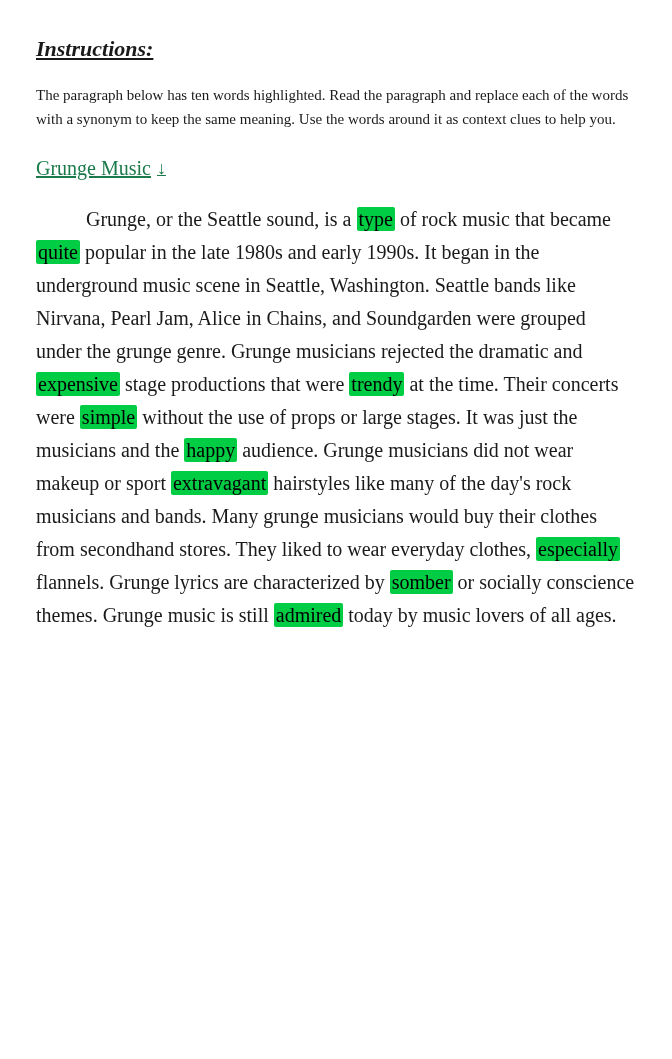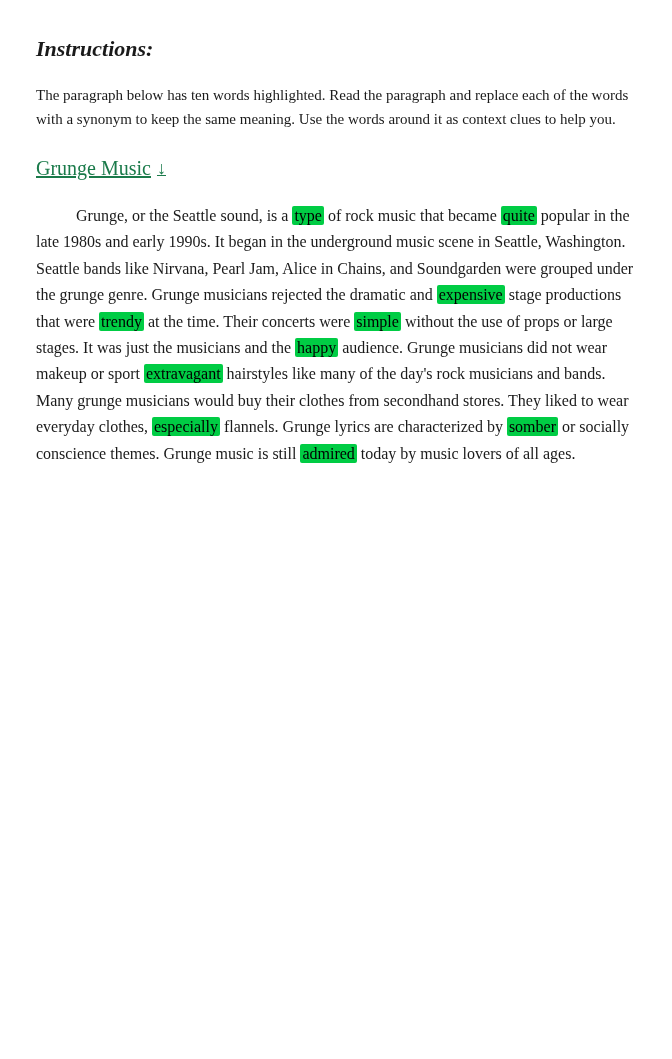--- a/index.html
+++ b/index.html
@@ -18,20 +18,21 @@
       color: #1a1a1a;
       padding: 32px 36px 40px 36px;
     }
 
     .instructions-title {
       font-style: italic;
       font-weight: bold;
       font-size: 22px;
       margin-bottom: 18px;
       color: #1a1a1a;
+      text-decoration: underline;
     }
 
     .instructions-text {
       margin-bottom: 22px;
       font-size: 15px;
       line-height: 1.6;
       color: #1a1a1a;
     }
 
     .title-link {
@@ -43,21 +44,21 @@
       gap: 6px;
       margin-bottom: 20px;
       cursor: pointer;
     }
 
     .title-link .down-arrow {
       font-size: 18px;
     }
 
     .paragraph-block {
-      font-size: 16px;
+      font-size: 20px;
       line-height: 1.65;
       color: #1a1a1a;
       text-align: left;
     }
 
     .paragraph-block p {
       text-indent: 2.5em;
     }
 
     .highlight {

